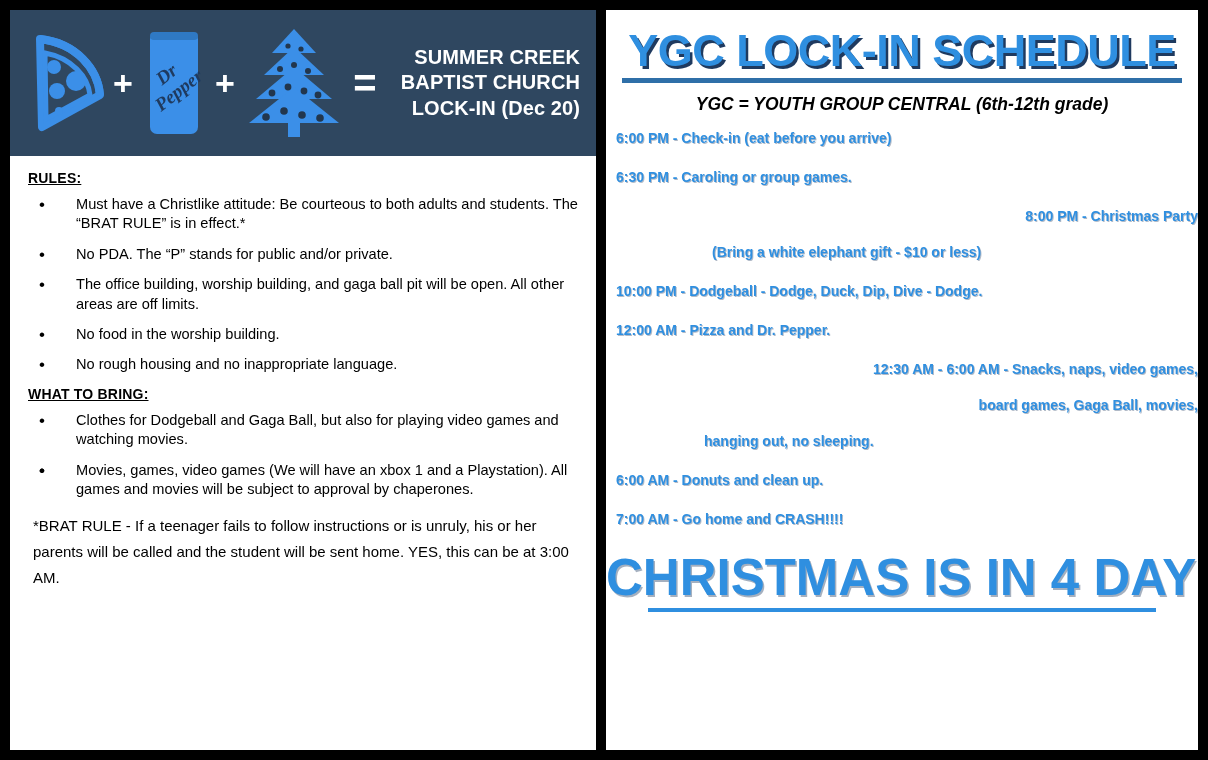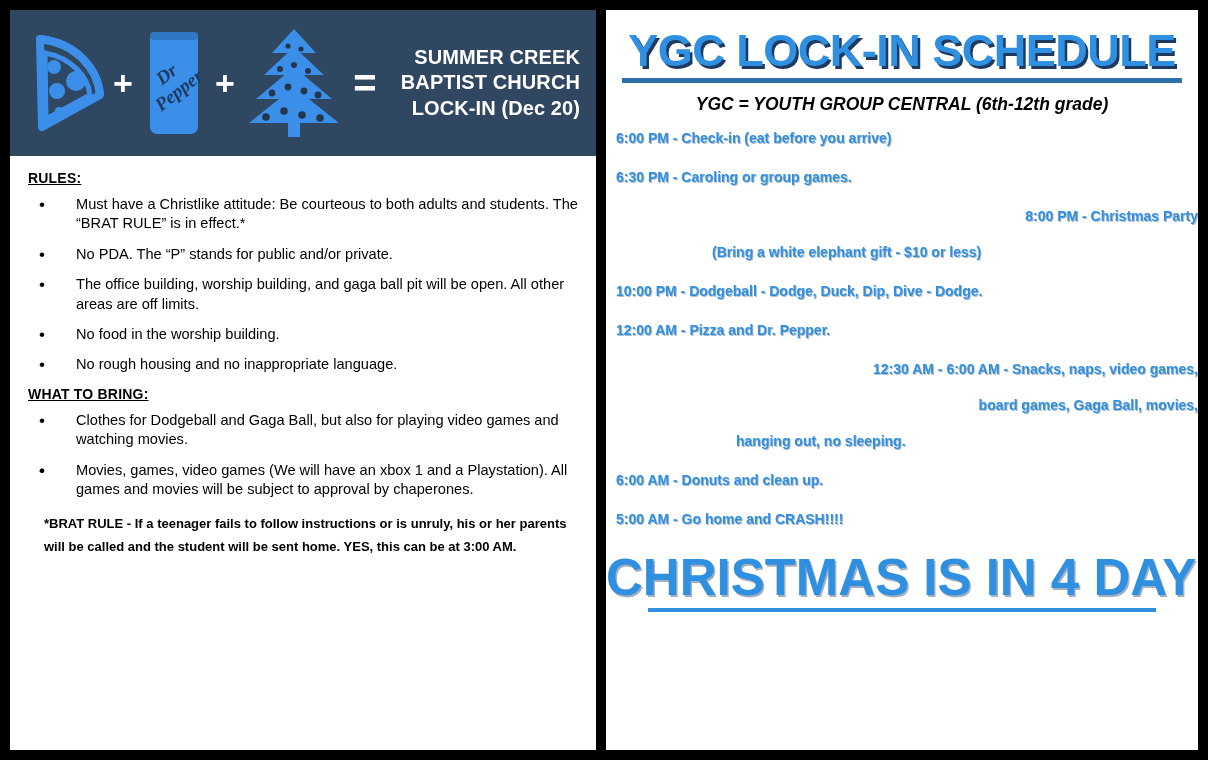--- a/index.html
+++ b/index.html
@@ -61,22 +61,22 @@
     position:relative;
     padding-left:52px;
     font-size:14.6px;line-height:1.33;
     margin-bottom:11px;
   }
   ul.rules li .bullet{
     position:absolute;left:15px;top:-1px;
     font-size:17px;line-height:1.33;
   }
   .footnote{
-    font-size:13px;font-weight:bold;line-height:1.72;
-    margin:14px 4px 0 20px;
+    font-size:15px;font-weight:normal;line-height:1.72;
+    margin:14px 4px 0 9px;
   }
 
   
   .right-panel{
     position:absolute;left:606px;top:10px;width:592px;height:740px;
     background:#ffffff;box-sizing:border-box;overflow:hidden;
     padding:0;
   }
   .big-title{
     text-align:center;
@@ -104,21 +104,21 @@
     margin:16px 0 0 0;padding:0 0 0 10px;
   }
   .sline{
     color:#2f8fe0;font-weight:bold;
     font-size:14px;line-height:1;
     margin:0 0 25px 0;
     text-shadow:1px 1px 0 rgba(31,58,95,.35);
     white-space:nowrap;
   }
   .sline.ind{margin-left:96px;}
-  .sline.ind2{margin-left:120px;}
+  .sline.ind2{margin-left:88px;}
   .sline.tight{margin-bottom:22px;text-align:right;}
   .closing{
     text-align:center;
     color:#2f8fe0;font-weight:bold;
     font-size:51px;line-height:1;
     margin:26px 0 0 0;
     text-shadow:1.5px 1.5px 0 rgba(31,58,95,.4);
     white-space:nowrap;
   }
   .closing-rule{
@@ -251,20 +251,20 @@
       <div class="sline">6:00 PM - Check-in (eat before you arrive)</div>
       <div class="sline">6:30 PM - Caroling or group games.</div>
       <div class="sline tight">8:00 PM - Christmas Party</div>
       <div class="sline ind">(Bring a white elephant gift - $10 or less)</div>
       <div class="sline">10:00 PM - Dodgeball - Dodge, Duck, Dip, Dive - Dodge.</div>
       <div class="sline">12:00 AM - Pizza and Dr. Pepper.</div>
       <div class="sline tight">12:30 AM - 6:00 AM - Snacks, naps, video games,</div>
       <div class="sline ind2 tight">board games, Gaga Ball, movies,</div>
       <div class="sline ind2">hanging out, no sleeping.</div>
       <div class="sline">6:00 AM - Donuts and clean up.</div>
-      <div class="sline">5:00 AM - Go home and CRASH!!!!</div>
+      <div class="sline">7:00 AM - Go home and CRASH!!!!</div>
     </div>
 
     <div class="closing">CHRISTMAS IS IN 4 DAYS</div>
     <div class="closing-rule"></div>
   </div>
 
 </div>
 
 </body></html>

